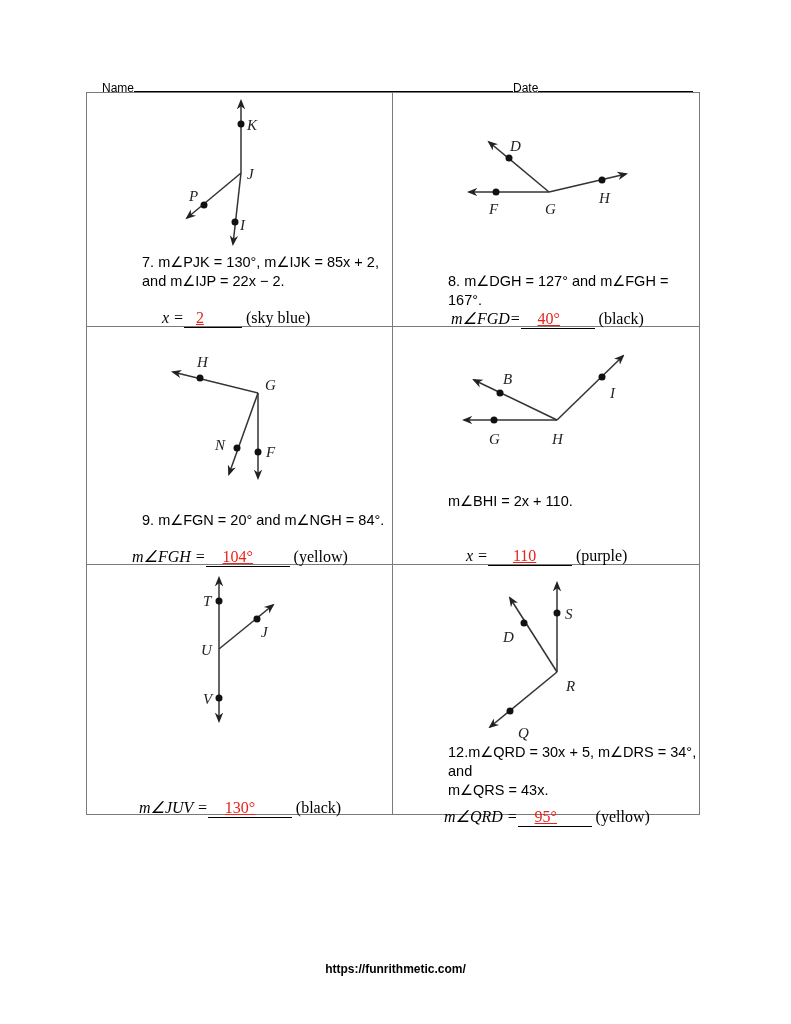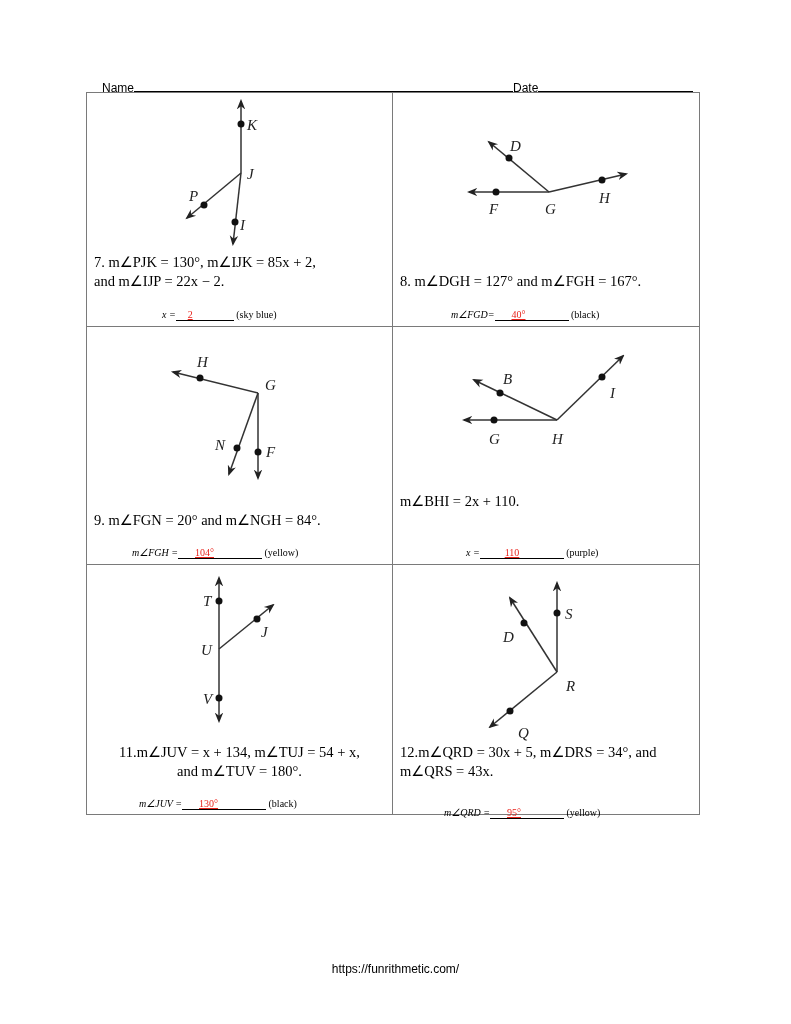--- a/index.html
+++ b/index.html
@@ -4,25 +4,25 @@
 <style>
   html, body { margin:0; padding:0; background:#ffffff; }
   body { width:791px; height:1024px; position:relative; overflow:hidden; font-family:"Liberation Sans", sans-serif; color:#000; }
   .header { position:absolute; top:47px; left:102px; font-size:12px; letter-spacing:0; white-space:nowrap;margin-top:34px; }
   .header .line { display:inline-block; border-bottom:1px solid #000; vertical-align:baseline; height:10px; }
   .grid { position:absolute; left:86px; top:92px; width:614px; height:723px; border:1px solid #7a7a7a; box-sizing:border-box; }
   .cell { position:absolute; box-sizing:border-box; }
   .vline { position:absolute; left:305px; top:0; width:1px; height:100%; background:#7a7a7a; }
   .hline { position:absolute; left:0; width:100%; height:1px; background:#7a7a7a; }
   .fig { position:absolute; left:0; top:0; }
-  .problem { position:absolute; font-family:Liberation Serif, serif; font-size:14.5px; line-height:19px; }
-  .answer-line { position:absolute; font-family:"Liberation Serif", serif; font-size:10px; white-space:nowrap; }
+  .problem { position:absolute; font-family:Liberation Sans, sans-serif; font-size:14.5px; line-height:19px;margin-left:48px; }
+  .answer-line { position:absolute; font-family:"Liberation Serif", serif; font-size:16px; white-space:nowrap; }
   .blank { display:inline-block; border-bottom:1px solid #000; text-align:left; }
   .ans { color:#e8231c; text-decoration:underline; text-decoration-color:#e8231c; }
-  .footer { position:absolute; top:962px; left:0; width:791px; text-align:center; font-size:12px; }
+  .footer { position:absolute; top:962px; left:0; width:791px; text-align:center; font-size:12px;font-weight:bold; }
   svg text { font-family:"Liberation Serif", serif; font-style:italic; font-size:15px; fill:#222; }
 </style>
 </head>
 <body>
 
 <div class="header">
   <span>Name</span><span class="line" style="width:379px"></span><span>Date</span><span class="line" style="width:155px"></span>
 </div>
 
 <div class="grid">
@@ -126,24 +126,20 @@
       <line x1="132" y1="85" x2="132" y2="157" stroke="#333" stroke-width="1.5" marker-end="url(#ar)"></line>
       <line x1="132" y1="85" x2="186" y2="41" stroke="#333" stroke-width="1.5" marker-end="url(#ar)"></line>
       <circle cx="132" cy="37" r="3.5" fill="#111"></circle>
       <circle cx="170" cy="55" r="3.5" fill="#111"></circle>
       <circle cx="132" cy="134" r="3.5" fill="#111"></circle>
       <text x="116" y="42">T</text>
       <text x="174" y="73">J</text>
       <text x="114" y="91">U</text>
       <text x="116" y="140">V</text>
     </svg>
-    <div class="problem" style="left:0;width:305px;text-align:center;top:179px">
-      <div><span>11.</span><span>m∠JUV = x + 134,  m∠TUJ = 54 + x,</span></div>
-      <div><span>and m∠TUV = 180°.</span></div>
-    </div>
     <div class="answer-line" style="left:52px;top:234px">
       <i>m∠JUV =</i><span class="blank" style="width:84px"><span style="padding-left:17px" class="ans">130°</span></span> <span>(black)</span>
     </div>
   </div>
 
   <div class="cell" style="left:305px;top:471px;width:309px;height:250px">
     <svg class="fig" width="309" height="180">
       <line x1="165" y1="108" x2="165" y2="19" stroke="#333" stroke-width="1.5" marker-end="url(#ar)"></line>
       <line x1="165" y1="108" x2="118" y2="34" stroke="#333" stroke-width="1.5" marker-end="url(#ar)"></line>
       <line x1="165" y1="108" x2="98" y2="163" stroke="#333" stroke-width="1.5" marker-end="url(#ar)"></line>

